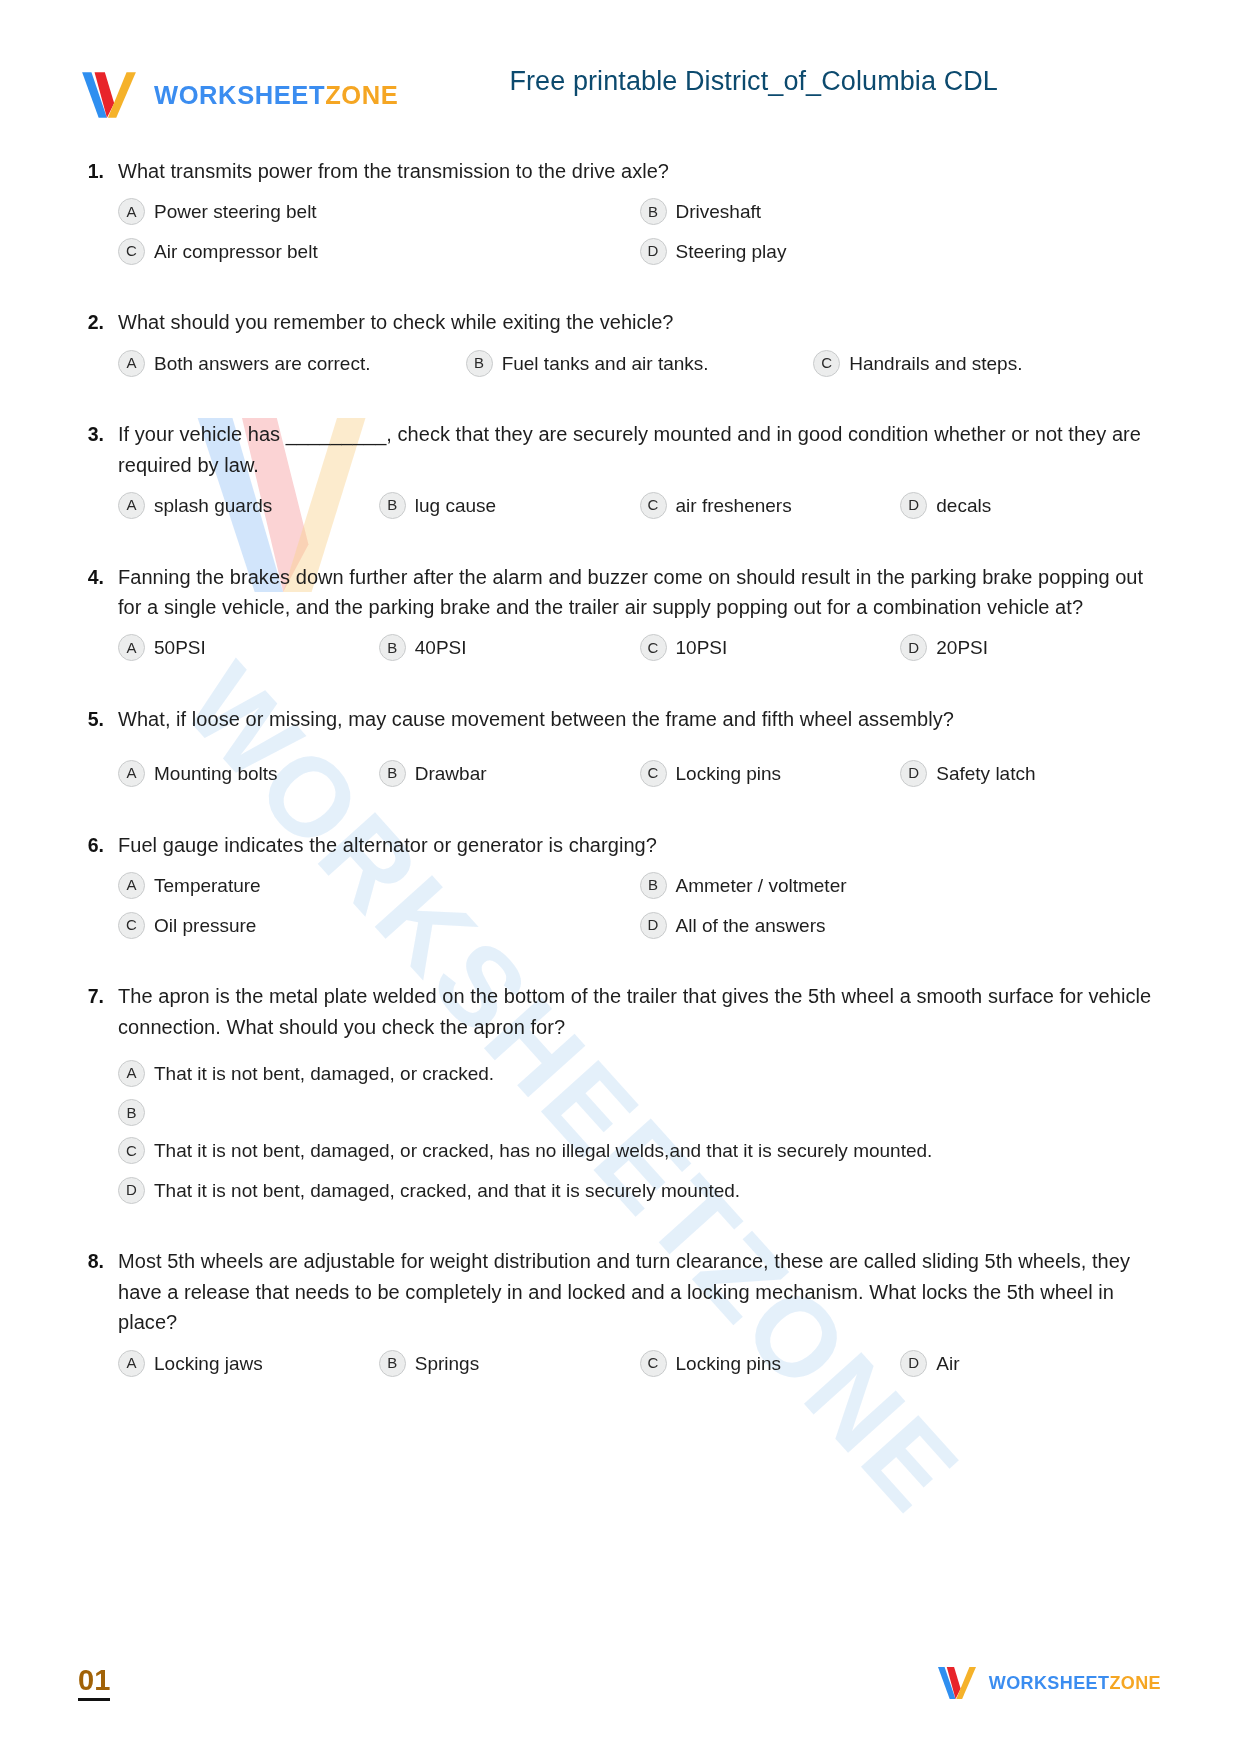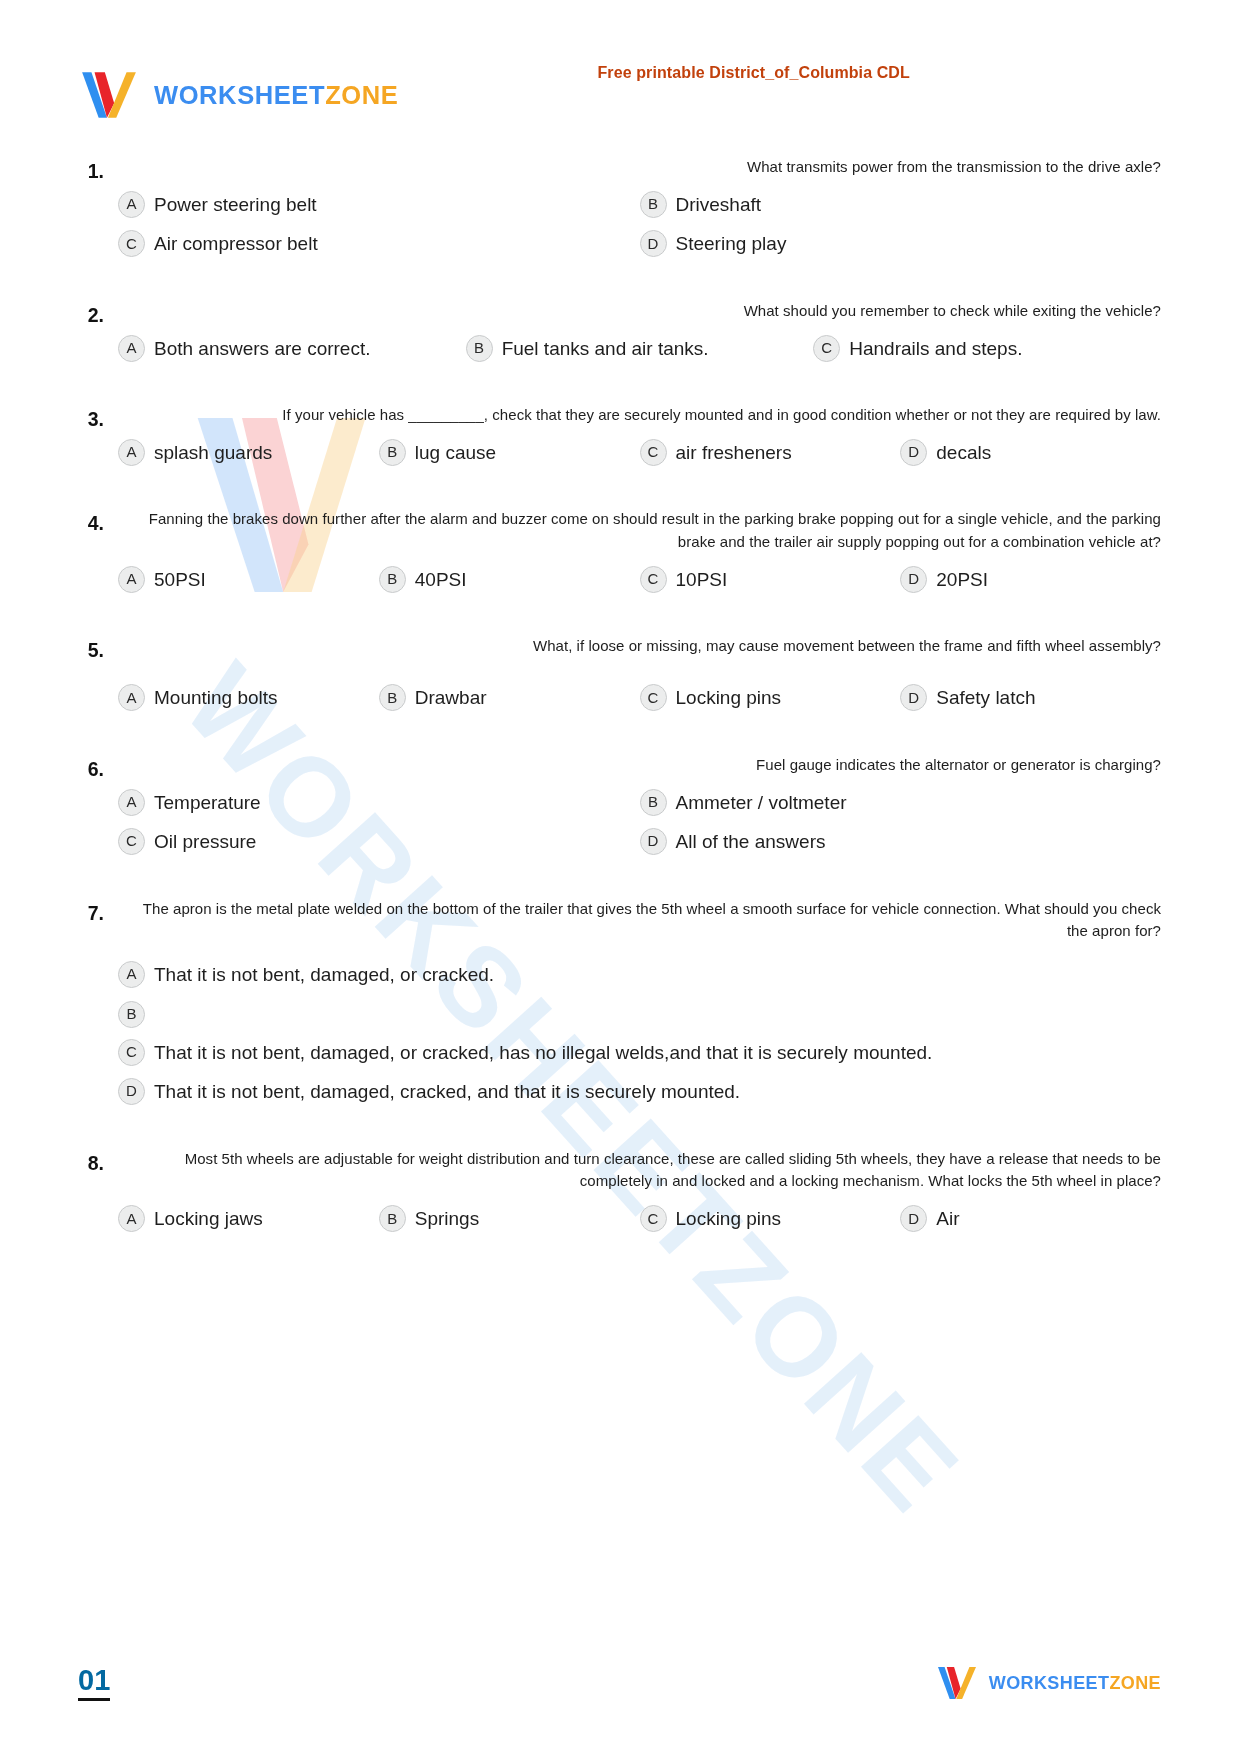--- a/index.html
+++ b/index.html
@@ -76,23 +76,23 @@
   .brand-text .w1 { color: #3b8df0; }
   .brand-text .w2 { color: #f5a623; }
 
   .title-wrap {
     flex: 1 1 auto;
     text-align: center;
     padding-right: 60px;
     padding-top: 4px;
   }
   .title-line {
-    font-size: 16px;
-    font-weight: 700;
-    color: #c2410c;
+    font-size: 27px;
+    font-weight: 400;
+    color: #0c4a6e;
     line-height: 1.42;
     letter-spacing: .1px;
   }
 
   
   .content {
     position: relative;
     z-index: 2;
     padding: 34px 78px 0 78px;
   }
@@ -103,25 +103,24 @@
     text-align: right;
     padding-right: 14px;
     font-size: 19.5px;
     font-weight: 700;
     color: #111;
     line-height: 1.52;
     padding-top: 1px;
   }
   .q-body { flex: 1 1 auto; }
   .q-text {
-    font-size: 15px;
+    font-size: 20px;
     color: #1e1e1e;
     line-height: 1.52;
     letter-spacing: .05px;
-    text-align: right;
   }
 
   .options { margin-top: 10px; }
   .opt-row { display: flex; align-items: flex-start; margin-bottom: 9px; }
   .opt {
     display: flex;
     align-items: flex-start;
     gap: 9px;
     font-size: 19px;
     color: #1e1e1e;
@@ -158,21 +157,21 @@
     bottom: 52px;
     z-index: 2;
     display: flex;
     align-items: center;
     justify-content: space-between;
     padding: 0 78px 0 78px;
   }
   .page-num {
     font-size: 29px;
     font-weight: 700;
-    color: #0369a1;
+    color: #a16207;
     border-bottom: 3px solid #111;
     padding-bottom: 3px;
     line-height: 1;
   }
   .footer-brand {
     display: flex;
     align-items: center;
     gap: 10px;
   }
   .footer-logo { width: 44px; height: 38px; display: block; }

